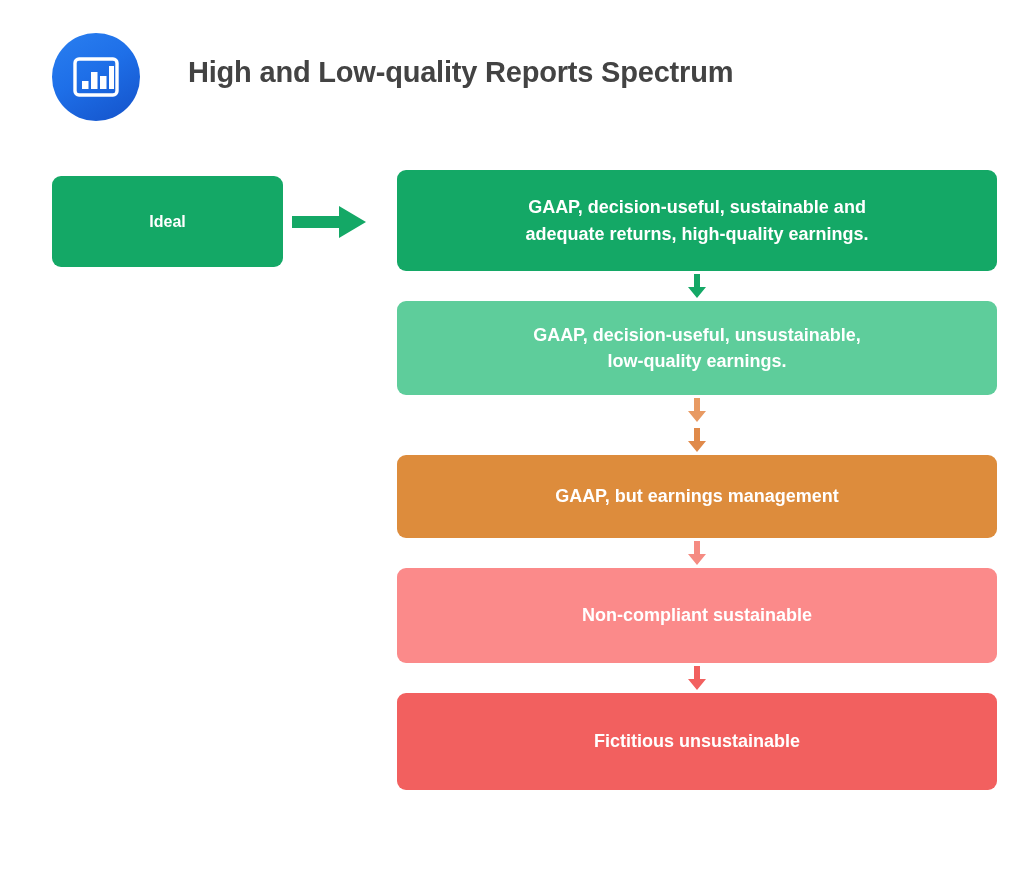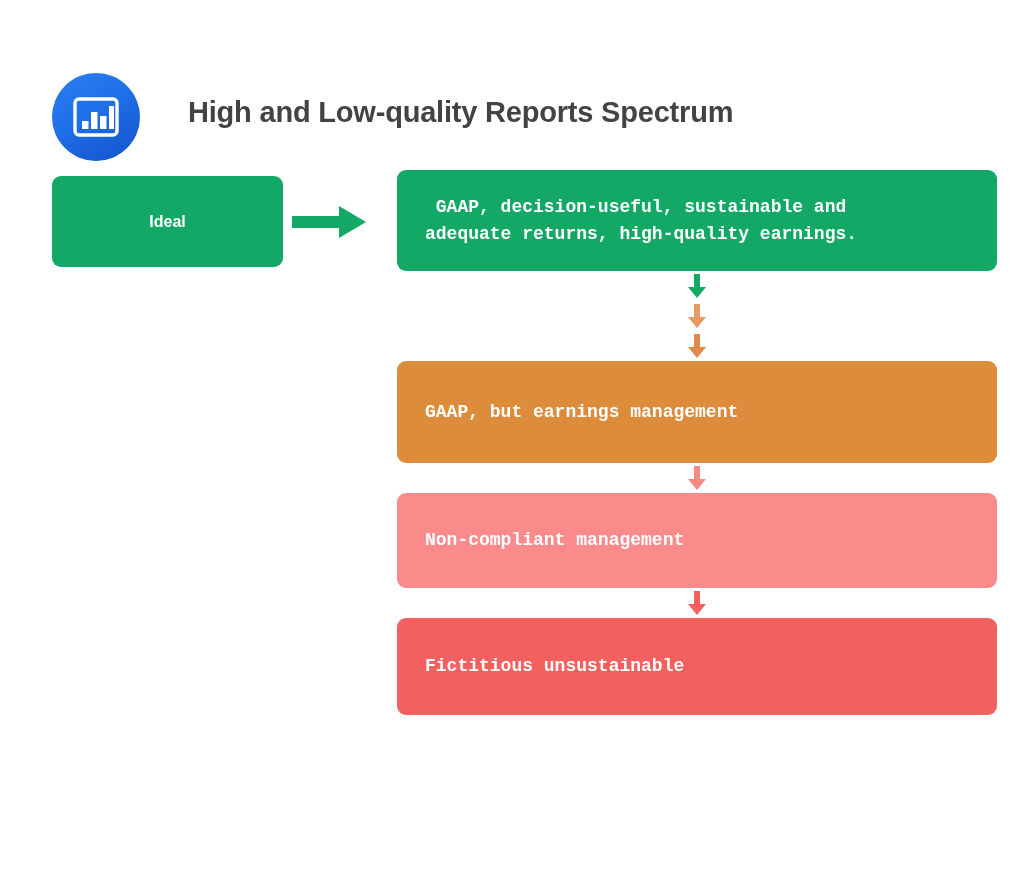--- a/index.html
+++ b/index.html
@@ -15,21 +15,20 @@
     overflow: hidden;
   }
 
   
   .header {
     position: absolute;
     left: 0;
     top: 0;
     width: 1024px;
     height: 150px;
-    margin-top: 40px;
   }
   .logo-badge {
     position: absolute;
     left: 52px;
     top: 33px;
     width: 88px;
     height: 88px;
     border-radius: 50%;
     background: linear-gradient(150deg, #2a7ff0 0%, #1e6fe8 45%, #1452c9 100%);
     display: flex;
@@ -79,29 +78,28 @@
     left: 397px;
     top: 170px;
     width: 600px;
   }
   .step-box {
     position: relative;
     width: 600px;
     border-radius: 9px;
     display: flex;
     align-items: center;
-    justify-content: flex-start;
+    justify-content: center;
     text-align: center;
     color: #ffffff;
     font-size: 18px;
     font-weight: bold;
     line-height: 1.45;
     padding: 12px 28px;
     box-sizing: border-box;
-    font-family: Liberation Mono, monospace;
   }
   .step-box .step-label { display: block; white-space: pre-line; }
 
   .connector {
     width: 600px;
     height: 30px;
     display: flex;
     align-items: center;
     justify-content: center;
   }
@@ -142,46 +140,50 @@
       <span class="step-label">GAAP, decision-useful, sustainable and
 adequate returns, high-quality earnings.</span>
     </div>
     <div class="connector">
       <span>
         <svg width="18" height="24" viewBox="0 0 18 24" aria-hidden="true">
           <path d="M6 0 H12 V13 H18 L9 24 L0 13 H6 Z" fill="#14a866"></path>
         </svg>
       </span>
     </div>
+    <div class="step-box" style="background: rgb(94, 205, 155); height: 94px;">
+      <span class="step-label">GAAP, decision-useful, unsustainable,
+low-quality earnings.</span>
+    </div>
     <div class="connector">
       <span>
         <svg width="18" height="24" viewBox="0 0 18 24" aria-hidden="true">
           <path d="M6 0 H12 V13 H18 L9 24 L0 13 H6 Z" fill="#e89a63"></path>
         </svg>
       </span>
     </div>
     <div class="connector">
       <span>
         <svg width="18" height="24" viewBox="0 0 18 24" aria-hidden="true">
           <path d="M6 0 H12 V13 H18 L9 24 L0 13 H6 Z" fill="#e08a4a"></path>
         </svg>
       </span>
     </div>
-    <div class="step-box" style="background: rgb(221, 140, 60); height: 102px;">
+    <div class="step-box" style="background: rgb(221, 140, 60); height: 83px;">
       <span class="step-label">GAAP, but earnings management</span>
     </div>
     <div class="connector">
       <span>
         <svg width="18" height="24" viewBox="0 0 18 24" aria-hidden="true">
           <path d="M6 0 H12 V13 H18 L9 24 L0 13 H6 Z" fill="#f58b82"></path>
         </svg>
       </span>
     </div>
     <div class="step-box" style="background: rgb(251, 138, 138); height: 95px;">
-      <span class="step-label">Non-compliant management</span>
+      <span class="step-label">Non-compliant sustainable</span>
     </div>
     <div class="connector">
       <span>
         <svg width="18" height="24" viewBox="0 0 18 24" aria-hidden="true">
           <path d="M6 0 H12 V13 H18 L9 24 L0 13 H6 Z" fill="#f2605f"></path>
         </svg>
       </span>
     </div>
     <div class="step-box" style="background: rgb(242, 96, 95); height: 97px;">
       <span class="step-label">Fictitious unsustainable</span>

